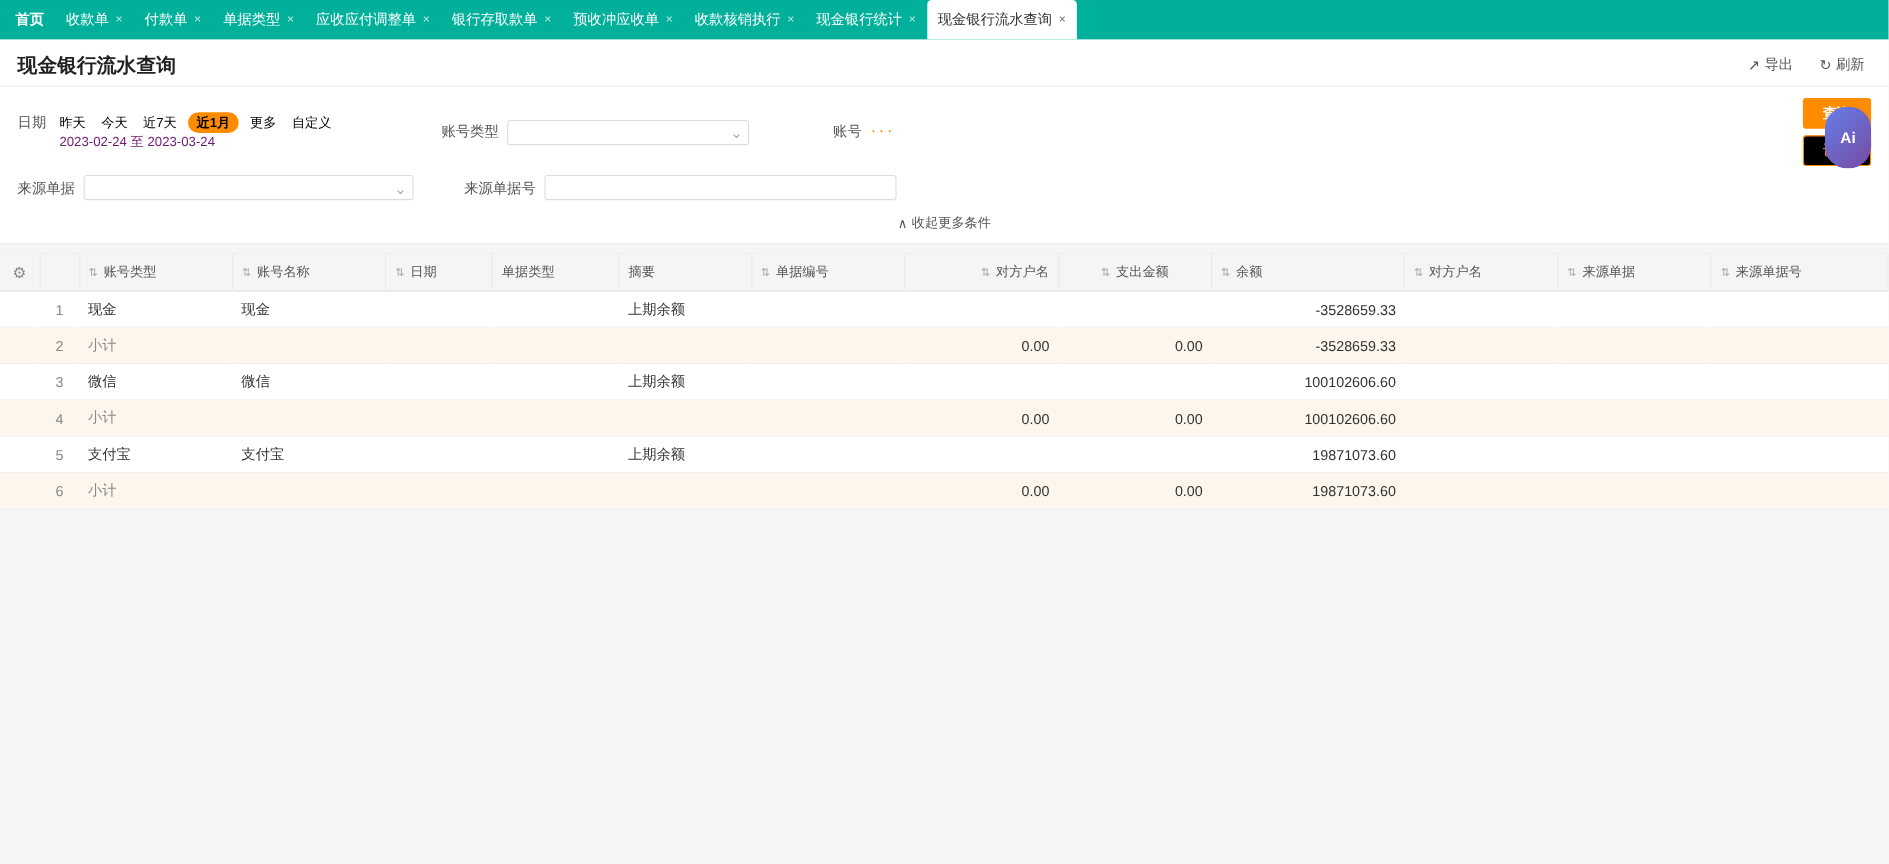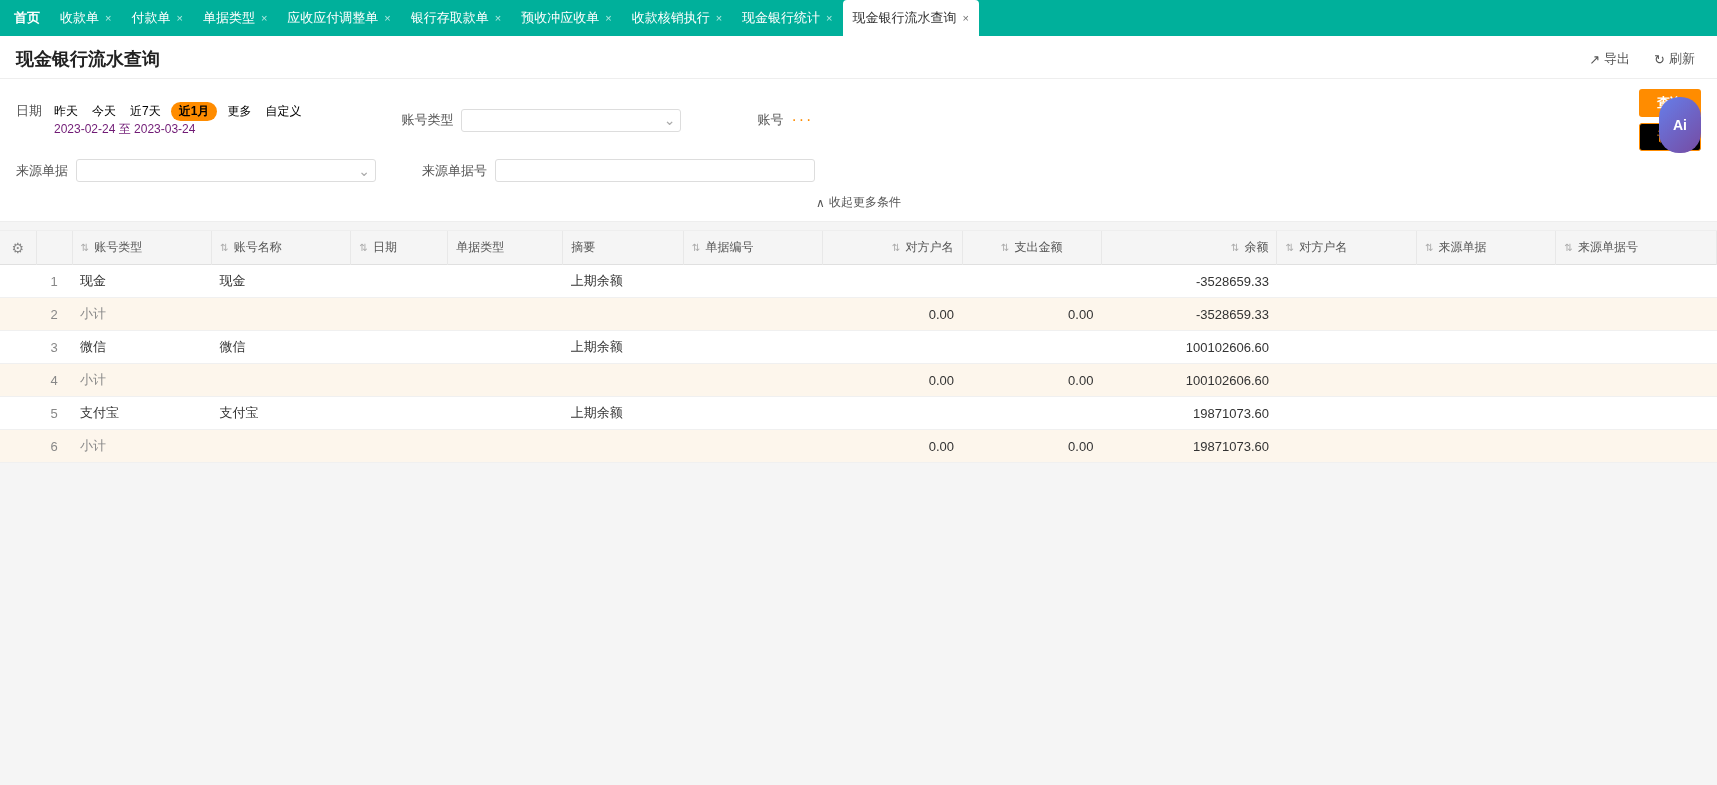--- a/index.html
+++ b/index.html
@@ -401,21 +401,21 @@
           <span>单据编号</span>
         </th>
         <th style="text-align:right;">
           <span class="sort-icon">⇅</span>
           <span>对方户名</span>
         </th>
         <th style="text-align:center;">
           <span class="sort-icon">⇅</span>
           <span>支出金额</span>
         </th>
-        <th style="text-align:right;">
+        <th style="">
           <span class="sort-icon">⇅</span>
           <span>余额</span>
         </th>
         <th>
           <span class="sort-icon">⇅</span>
           <span>对方户名</span>
         </th>
         <th>
           <span class="sort-icon">⇅</span>
           <span>来源单据</span>

